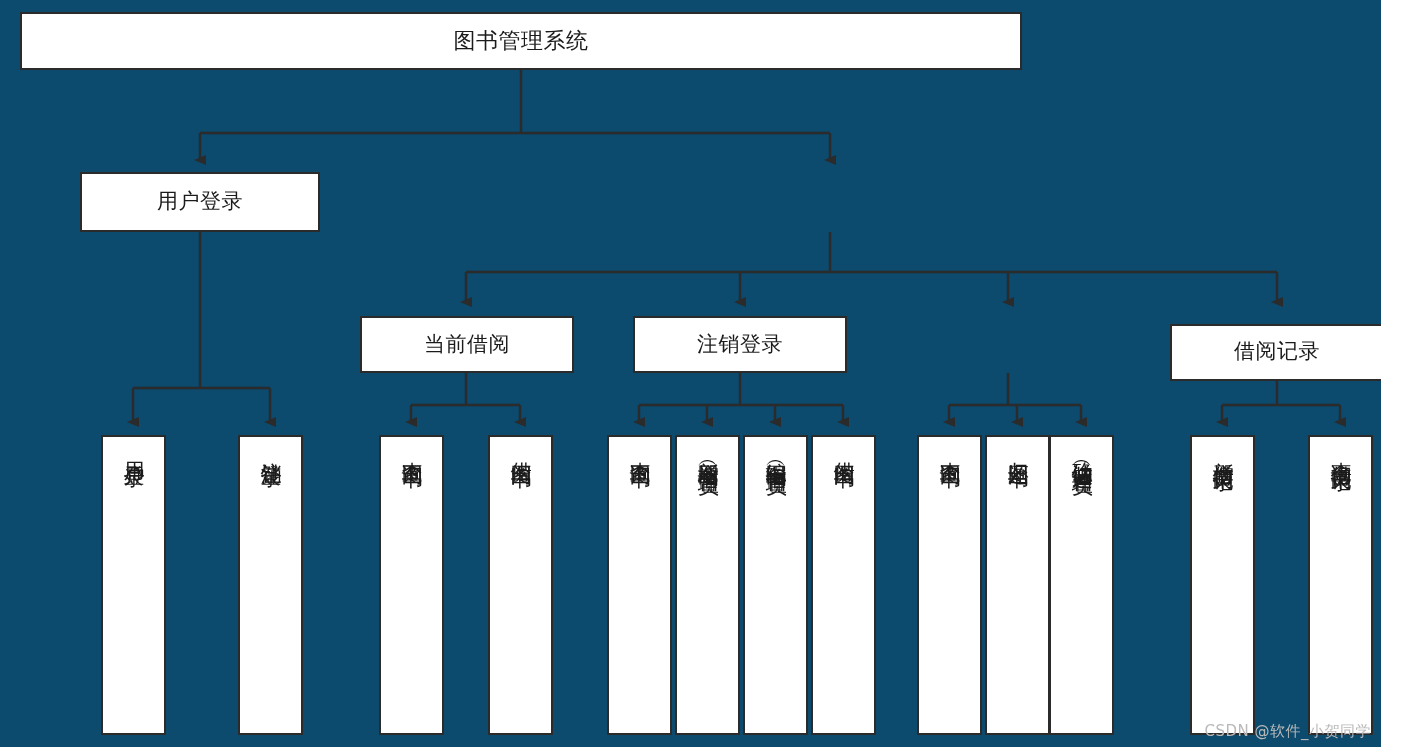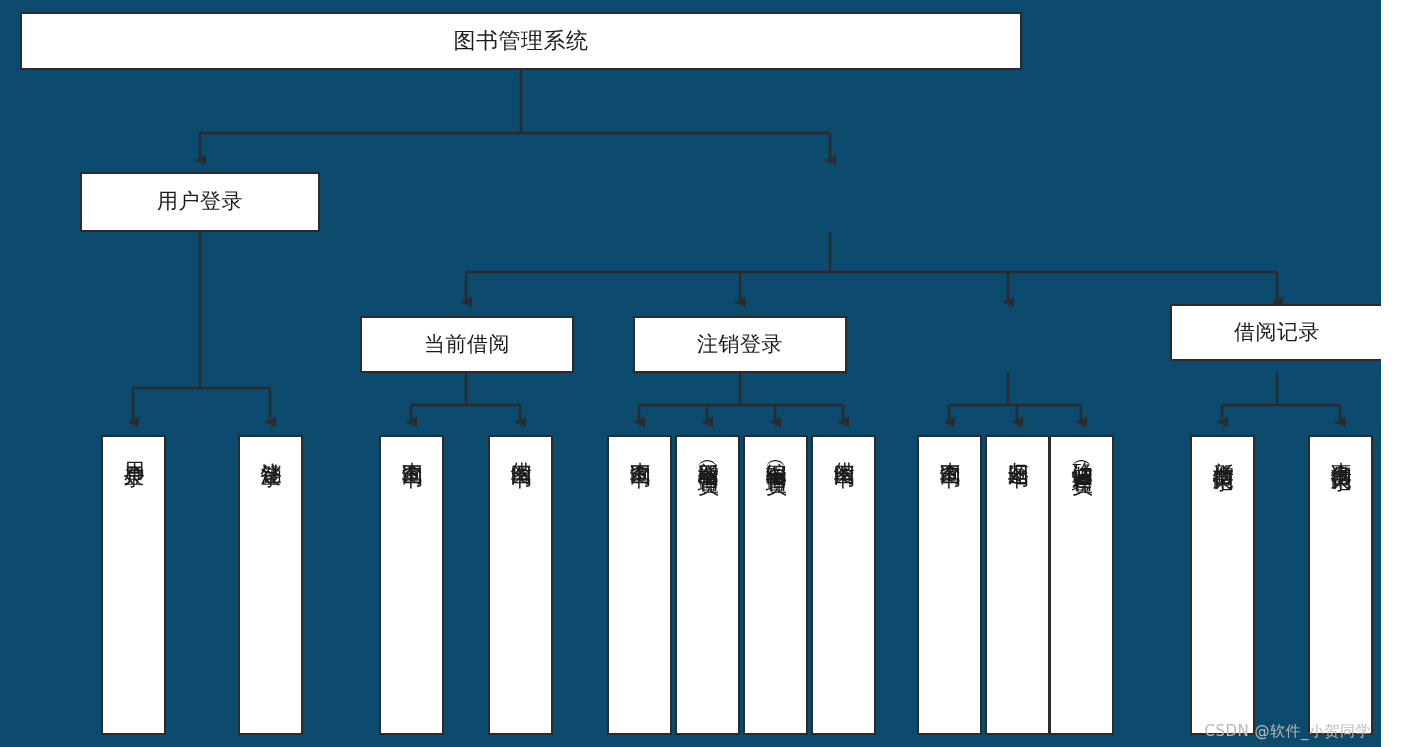--- a/index.html
+++ b/index.html
@@ -133,21 +133,21 @@
 
   <div class="node" style="left:360px; top:316px; width:214px; height:57px;">
     <span class="label">当前借阅</span>
   </div>
 
   <div class="node" style="left:633px; top:316px; width:214px; height:57px;">
     <span class="label">注销登录</span>
   </div>
 
 
-  <div class="node" style="left:1170px; top:304px; width:214px; height:57px;">
+  <div class="node" style="left:1170px; top:324px; width:214px; height:57px;font-family:Liberation Mono, monospace;">
     <span class="label">借阅记录</span>
   </div>
 
   <div class="node leaf" style="left:101px; top:435px; width:65px; height:300px;">
     <span class="label">用户登录</span>
   </div>
 
   <div class="node leaf" style="left:238px; top:435px; width:65px; height:300px;">
     <span class="label">注销登录</span>
   </div>

